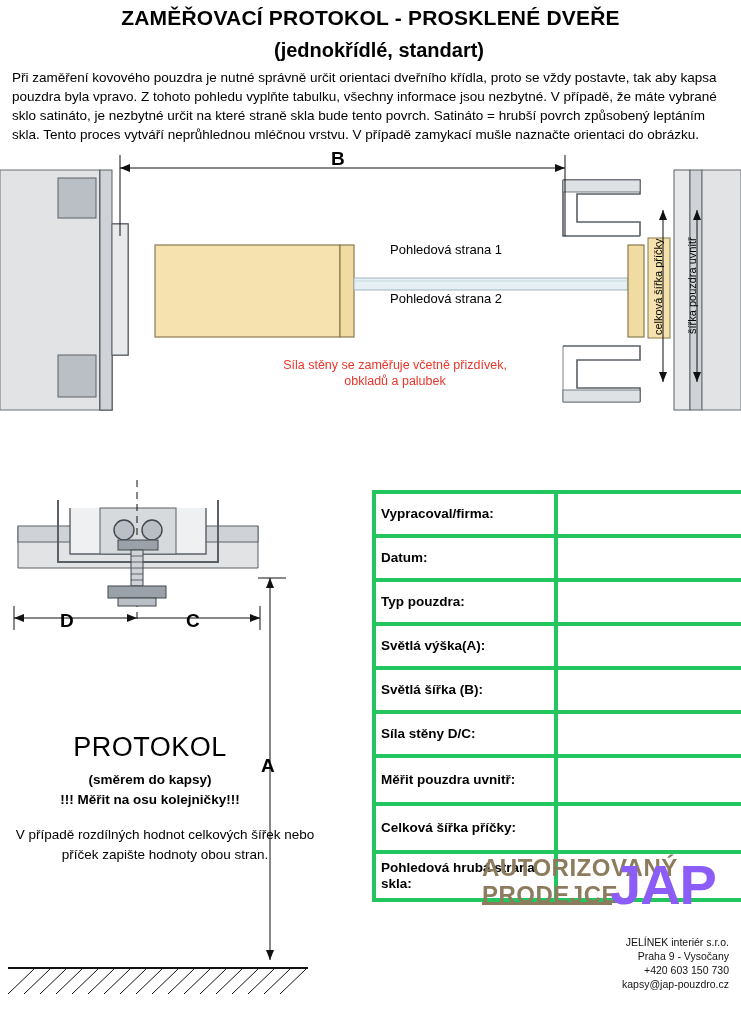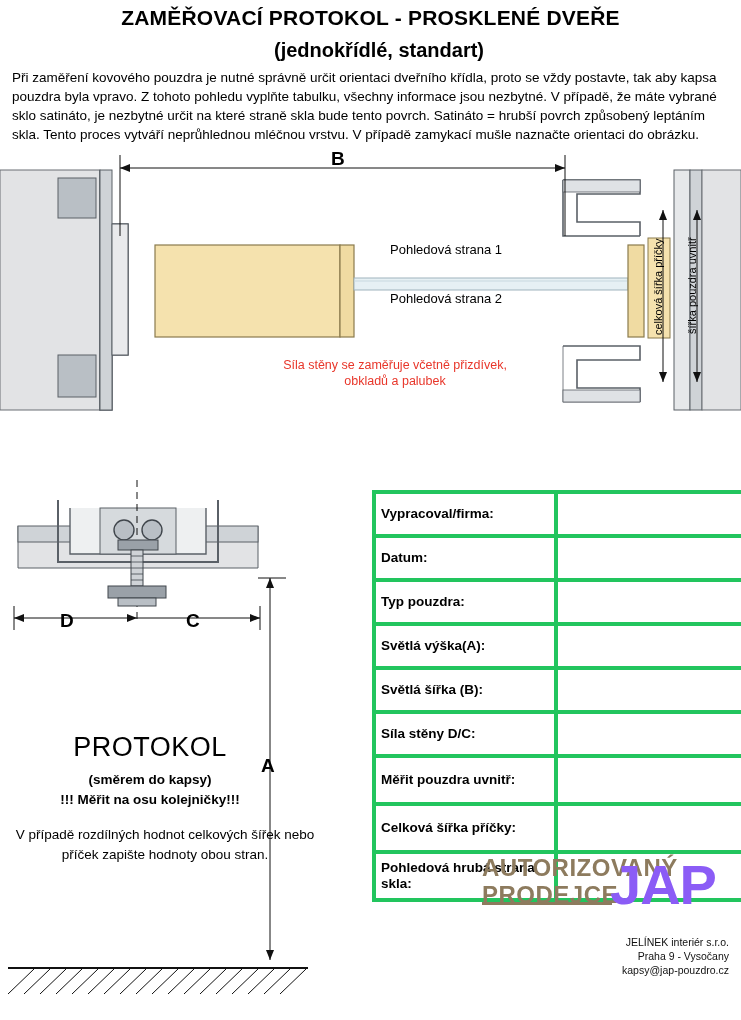--- a/index.html
+++ b/index.html
@@ -372,14 +372,15 @@
     <span>AUTORIZOVANÝ</span><br>
     <span>PRODEJCE</span>
   </div>
   <div class="logo-rule"></div>
   <div class="logo-jap">JAP</div>
 </div>
 
 <div class="footer-addr">
   <div>JELÍNEK interiér s.r.o.</div>
   <div>Praha 9 - Vysočany</div>
+  <div>+420 603 150 730</div>
   <div>kapsy@jap-pouzdro.cz</div>
 </div>
 
 </body></html>

